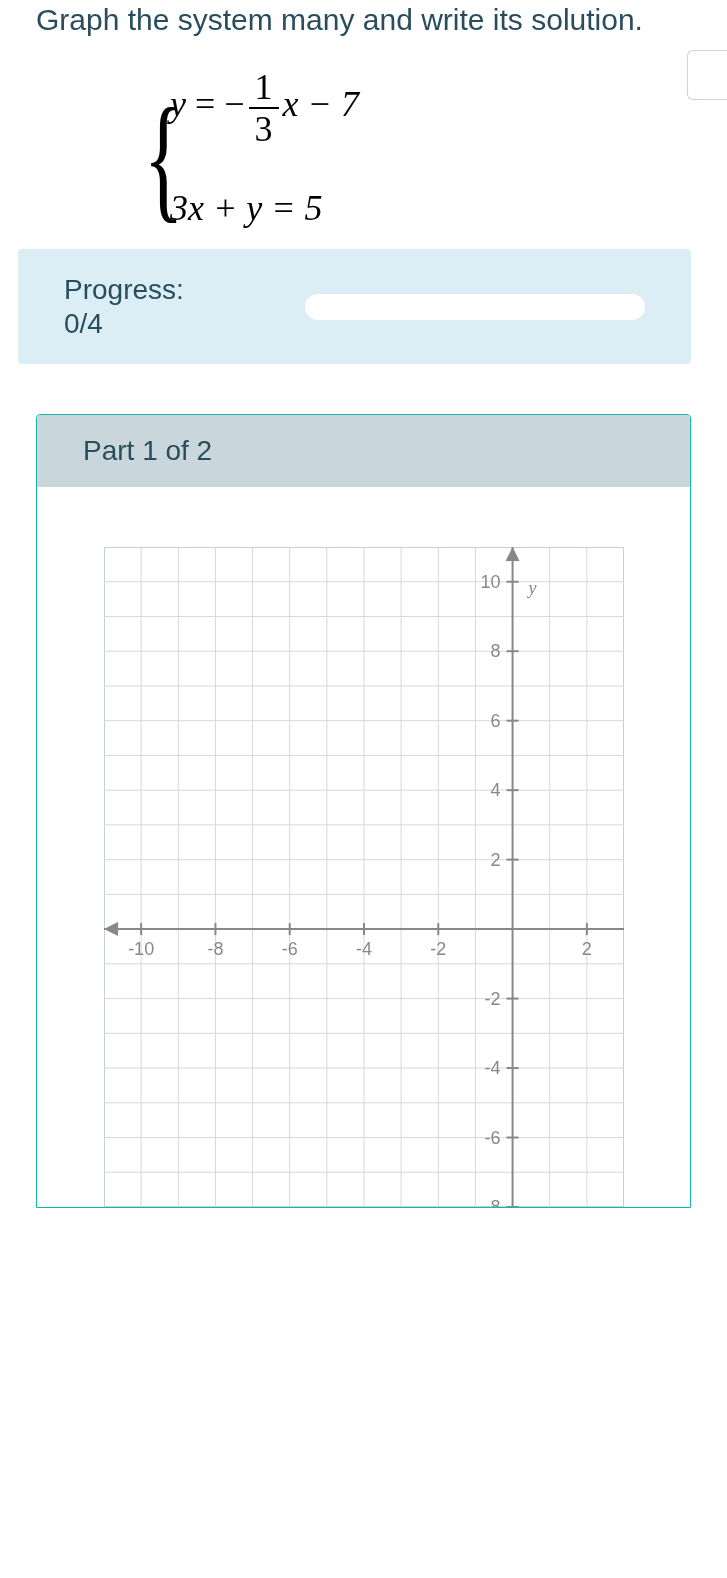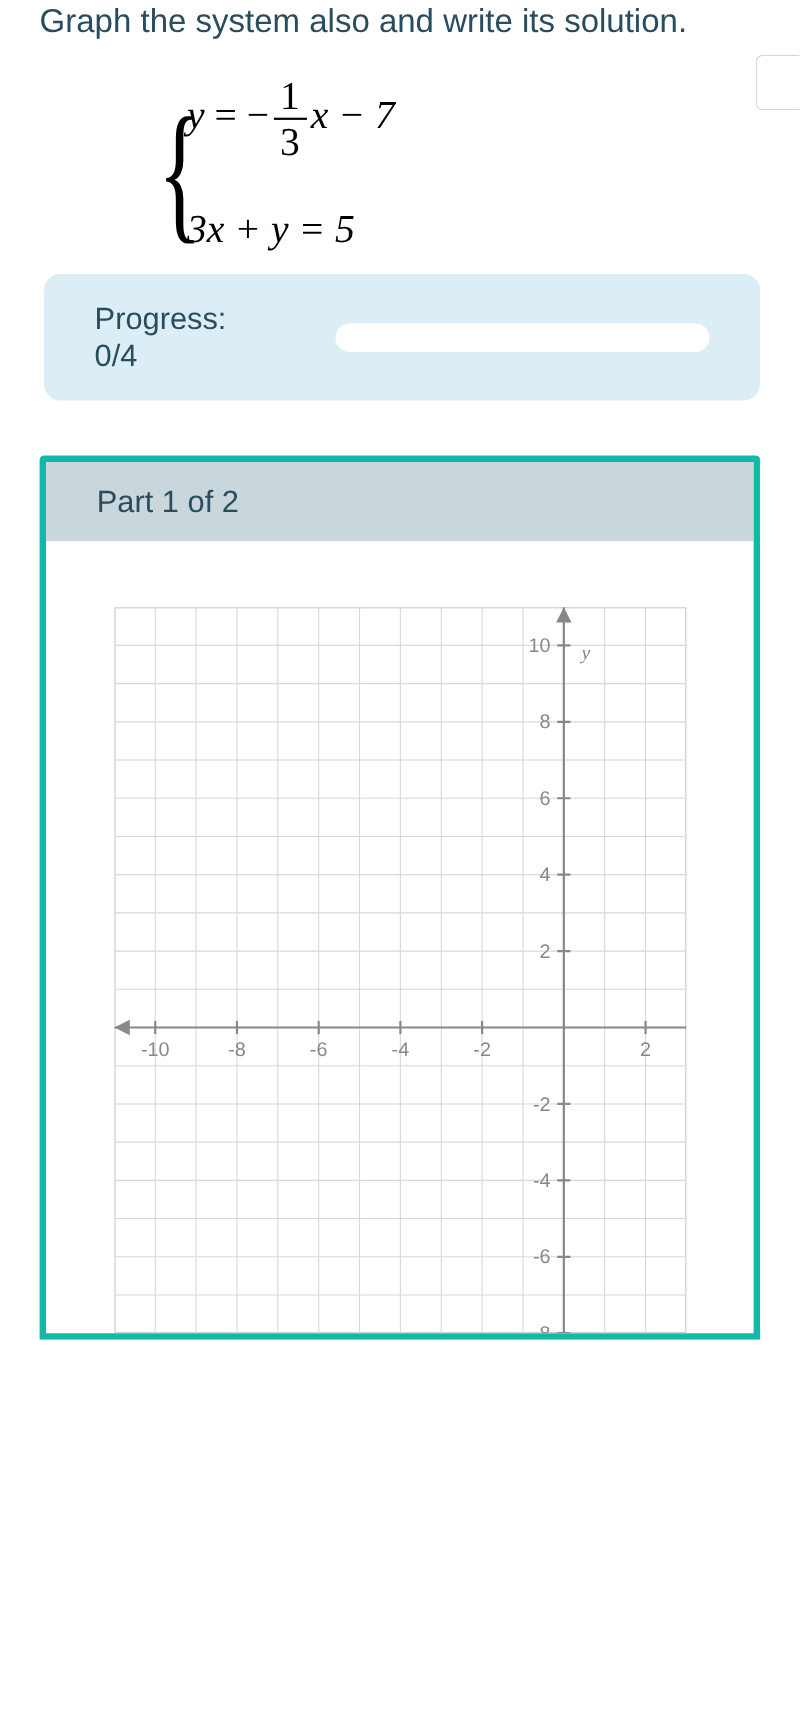--- a/index.html
+++ b/index.html
@@ -53,42 +53,42 @@
   }
   .frac .num { display:block; border-bottom: 2px solid #000; padding: 0 6px 2px; }
   .frac .den { display:block; padding-top: 2px; }
   .note-text {
     font-size: 30px;
     line-height: 1.3;
     padding: 30px 36px 30px 36px;
     color: #2a4d5e;
   }
   .progress-box {
-    margin: 10px 36px 0 40px;
+    margin: 10px 36px 0 18px;
     background: #dbeef6;
-    border-radius: 15px;
+    border-radius: 4px;
     padding: 24px 46px;
     display: flex;
     align-items: center;
     justify-content: space-between;
   }
   .progress-label {
     font-size: 28px;
     color: #2a4d5e;
     line-height: 1.2;
   }
   .progress-bar {
     width: 340px;
     height: 26px;
     background: #fff;
     border-radius: 14px;
   }
   .part-panel {
     margin: 50px 36px 0 36px;
-    border: 6px solid #14b8a6;
+    border: 1px solid #14b8a6;
     border-radius: 4px 4px 0 0;
     overflow: hidden;
   }
   .part-header {
     background: #c9d6db;
     padding: 20px 46px;
     font-size: 28px;
     color: #2a4d5e;
   }
   .chart-wrap {
@@ -114,21 +114,21 @@
     background: #fff;
     border-radius: 6px 0 0 6px;
   }
 </style>
 </head>
 <body>
 
 <div class="container">
   <div class="side-btn"></div>
 
-  <div class="question-text">Graph the system also and write its solution.</div>
+  <div class="question-text">Graph the system many and write its solution.</div>
 
   <div class="equation-block">
     <span class="brace">{</span>
     <div class="eq-lines">
       <div class="eq1">
         <span style="font-style:italic">y</span><span> = </span><span>−</span><span class="frac"><span class="num">1</span><span class="den">3</span></span><span style="font-style:italic">x − 7</span>
       </div>
       <div class="eq2">
         <span style="font-style:italic">3x + y = 5</span>
       </div>

